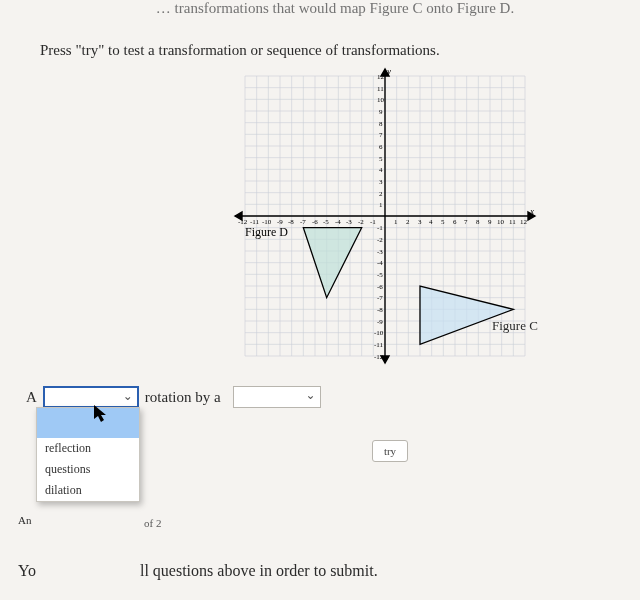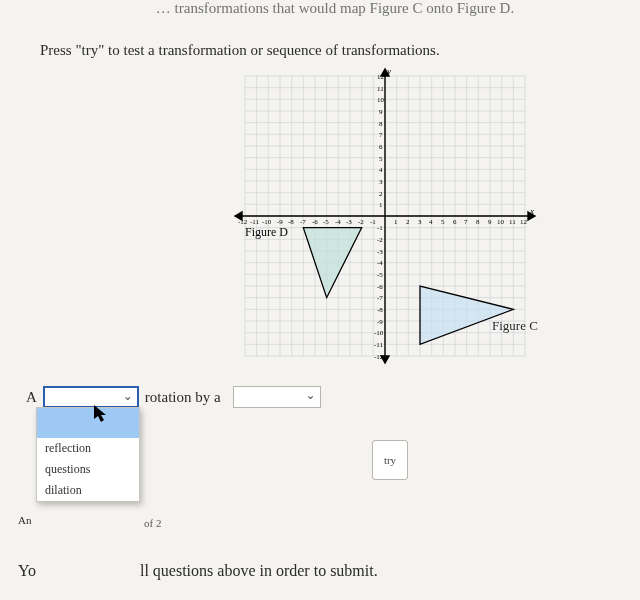--- a/index.html
+++ b/index.html
@@ -70,21 +70,21 @@
     right: 4px; top: 1px;
     font-size: 12px;
     color: #555;
   }
   .sel, .sel2 { position: relative; display:inline-block; }
   .try-btn {
     position: absolute;
     top: 440px;
     left: 372px;
     width: 36px;
-    height: 40px;
+    height: 22px;
     border: 1px solid #b8b5ae;
     background: #fff;
     border-radius: 3px;
     font-size: 11px;
     color: #444;
     display:flex; align-items:center; justify-content:center;
     cursor:pointer;
   }
   .dropdown-pop {
     position: absolute;

